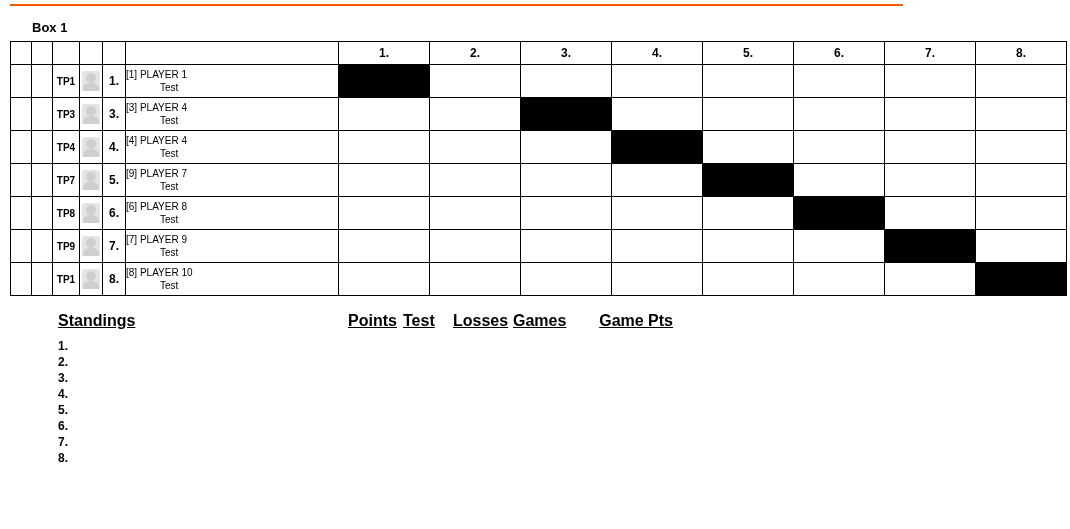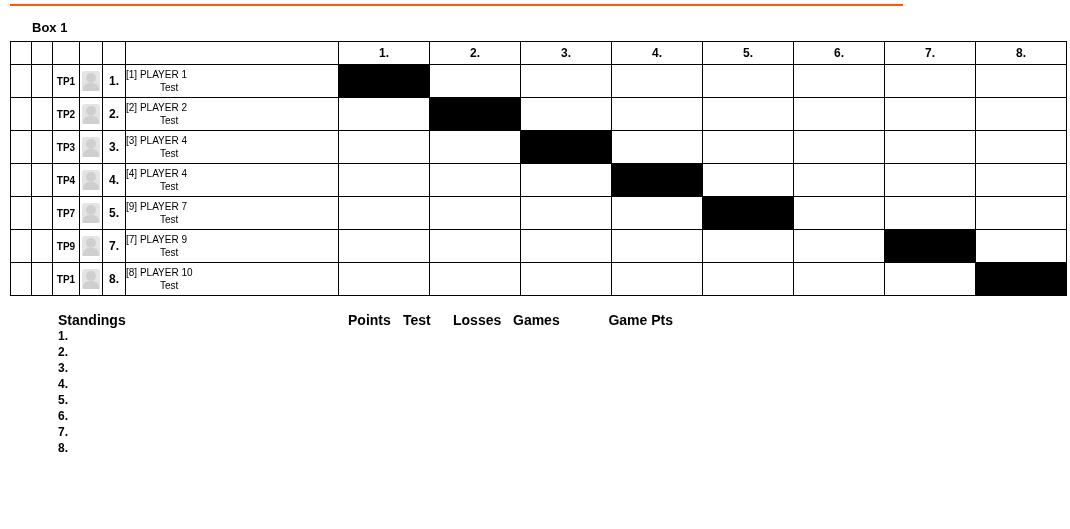--- a/index.html
+++ b/index.html
@@ -106,22 +106,23 @@
 
   
   .standings-wrap {
     margin-top: 16px;
     margin-left: 48px;
     width: 700px;
   }
   .standings-head {
     display: flex;
     font-weight: bold;
-    font-size: 14px;
-    margin-bottom: 0;
+    font-size: 16px;
+    margin-bottom: 8px;
+    text-decoration: underline;
   }
   .sh-label  { width: 290px; }
   .sh-points { width: 55px; }
   .sh-wins   { width: 50px; }
   .sh-losses { width: 60px; }
   .sh-games  { width: 80px; }
   .sh-gpts   { width: 80px; text-align: right; }
   .standings-list {
     list-style: none;
     margin: 0;
@@ -177,41 +178,20 @@
       <td class="col-score diag"></td>
       <td class="col-score"></td>
       <td class="col-score"></td>
       <td class="col-score"></td>
       <td class="col-score"></td>
       <td class="col-score"></td>
       <td class="col-score"></td>
       <td class="col-score"></td>
     </tr>
 
-    <tr>
-      <td class="col-blank1"></td>
-      <td class="col-blank2"></td>
-      <td class="col-tp tp-cell">TP2</td>
-      <td class="col-avatar avatar-cell">
-            <div class="avatar"></div>
-          </td>
-      <td class="col-rank rank-cell">2.</td>
-      <td class="col-name name-cell">
-        <span class="name-line1">[2] PLAYER 2</span>
-        <span class="name-line2">Test</span>
-      </td>
-      <td class="col-score"></td>
-      <td class="col-score diag"></td>
-      <td class="col-score"></td>
-      <td class="col-score"></td>
-      <td class="col-score"></td>
-      <td class="col-score"></td>
-      <td class="col-score"></td>
-      <td class="col-score"></td>
-    </tr>
 
     <tr>
       <td class="col-blank1"></td>
       <td class="col-blank2"></td>
       <td class="col-tp tp-cell">TP3</td>
       <td class="col-avatar avatar-cell">
             <div class="avatar"></div>
           </td>
       <td class="col-rank rank-cell">3.</td>
       <td class="col-name name-cell">
@@ -265,20 +245,41 @@
       <td class="col-score"></td>
       <td class="col-score"></td>
       <td class="col-score"></td>
       <td class="col-score"></td>
       <td class="col-score diag"></td>
       <td class="col-score"></td>
       <td class="col-score"></td>
       <td class="col-score"></td>
     </tr>
 
+    <tr>
+      <td class="col-blank1"></td>
+      <td class="col-blank2"></td>
+      <td class="col-tp tp-cell">TP8</td>
+      <td class="col-avatar avatar-cell">
+            <div class="avatar"></div>
+          </td>
+      <td class="col-rank rank-cell">6.</td>
+      <td class="col-name name-cell">
+        <span class="name-line1">[6] PLAYER 8</span>
+        <span class="name-line2">Test</span>
+      </td>
+      <td class="col-score"></td>
+      <td class="col-score"></td>
+      <td class="col-score"></td>
+      <td class="col-score"></td>
+      <td class="col-score"></td>
+      <td class="col-score diag"></td>
+      <td class="col-score"></td>
+      <td class="col-score"></td>
+    </tr>
 
     <tr>
       <td class="col-blank1"></td>
       <td class="col-blank2"></td>
       <td class="col-tp tp-cell">TP9</td>
       <td class="col-avatar avatar-cell">
             <div class="avatar"></div>
           </td>
       <td class="col-rank rank-cell">7.</td>
       <td class="col-name name-cell">

